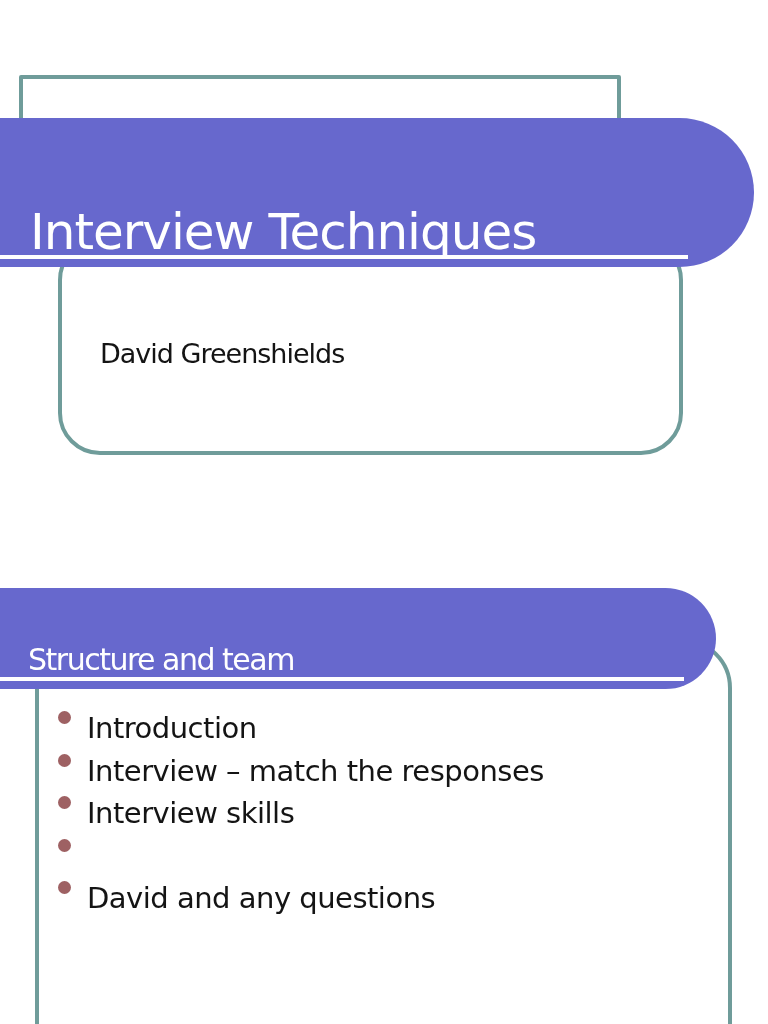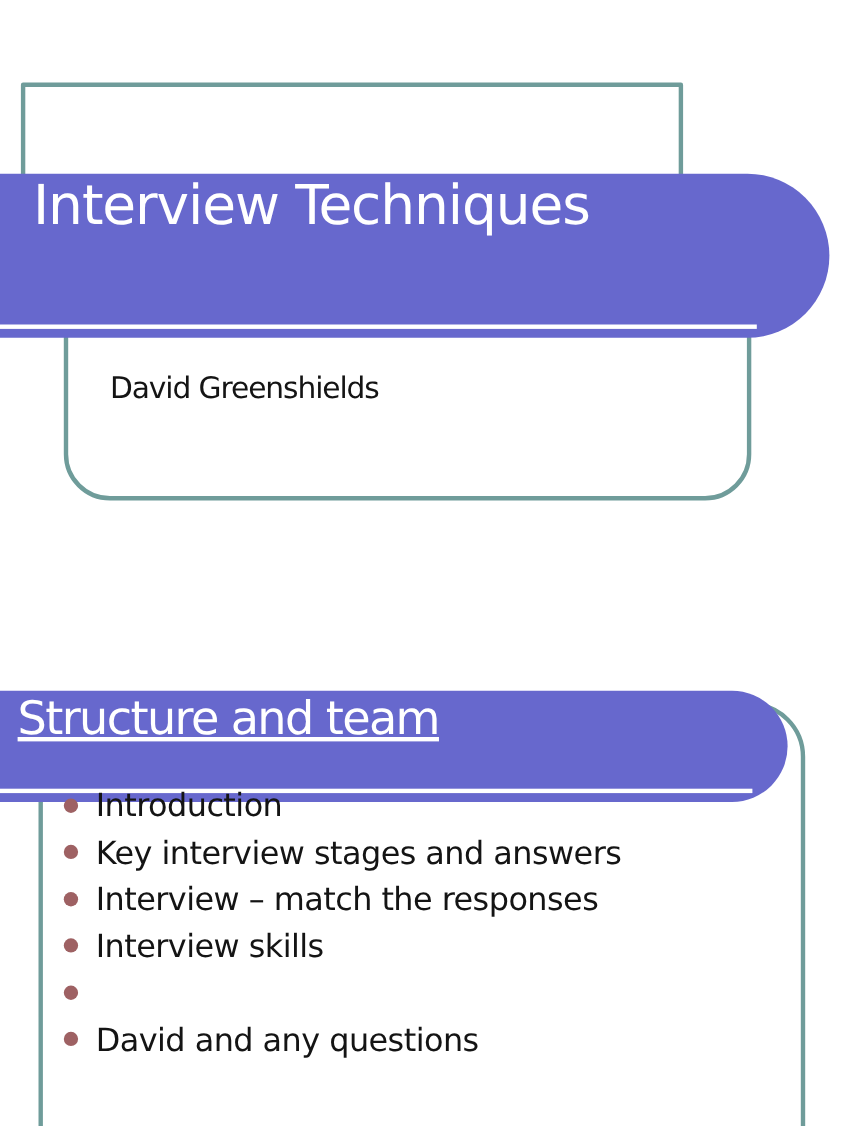--- a/index.html
+++ b/index.html
@@ -22,54 +22,53 @@
   
   .frame { position: absolute; border: 4px solid var(--teal); background: #fff; z-index: 1; }
   .frame-top    { left: 19px;  top: 75px;  width: 602px; height: 145px; border-radius: 2px; }
   .frame-body-1 { left: 58px;  top: 238px; width: 625px; height: 217px; border-radius: 42px; }
   .frame-body-2 { left: 35px;  top: 638px; width: 697px; height: 420px; border-radius: 50px 50px 0 0; }
 
   
   .title-bar {
     position: absolute; left: 0; z-index: 2;
     background: var(--purple);
-    display: flex; align-items: flex-start;
+    display: flex; align-items: flex-end;
     color: var(--title-text);
-    margin-top: 40px;
   }
   .title-bar-1 {
     top: 118px; width: 754px; height: 149px;
     border-radius: 0 75px 75px 0;
     padding: 0 90px 6px 30px;
     font-size: 50px; letter-spacing: -1px;
   }
   .title-bar-2 {
     top: 588px; width: 716px; height: 101px;
     border-radius: 0 51px 51px 0;
-    padding: 0 70px 12px 16px;
-    font-size: 42px; letter-spacing: -1.5px; text-decoration: underline;
+    padding: 0 70px 12px 28px;
+    font-size: 30px; letter-spacing: -1.5px;
   }
   .title-underline {
     position: absolute; left: 0; height: 4px; background: #ffffff;
   }
   .underline-1 { bottom: 8px; width: 688px; }
   .underline-2 { bottom: 8px; width: 684px; }
 
   .subtitle {
     position: absolute; left: 100px; top: 338px; z-index: 3;
     font-size: 27px; letter-spacing: -1px; color: var(--body-text);
     white-space: nowrap;
   }
 
   .bullet-list {
     position: absolute; left: 58px; top: 711px; z-index: 3;
     list-style: none;
   }
   .bullet-list li {
-    display: flex; align-items: center;
+    display: flex; 
     height: 42.5px;
   }
   .bullet-dot {
     flex: 0 0 auto;
     width: 13px; height: 13px; border-radius: 50%;
     background: var(--bullet);
     margin-right: 16px;
   }
   .bullet-text {
     font-size: 29px; letter-spacing: -0.5px; color: var(--body-text);
@@ -99,24 +98,20 @@
     <div class="title-underline underline-2"></div>
   </div>
 
   <ul class="bullet-list">
     <li>
       <span class="bullet-dot"></span>
       <span class="bullet-text">Introduction</span>
     </li>
     <li>
       <span class="bullet-dot"></span>
-      <span class="bullet-text">Key interview stages and answers</span>
-    </li>
-    <li>
-      <span class="bullet-dot"></span>
       <span class="bullet-text">Interview – match the responses</span>
     </li>
     <li>
       <span class="bullet-dot"></span>
       <span class="bullet-text">Interview skills</span>
     </li>
     <li>
       <span class="bullet-dot"></span>
     </li>
     <li>

